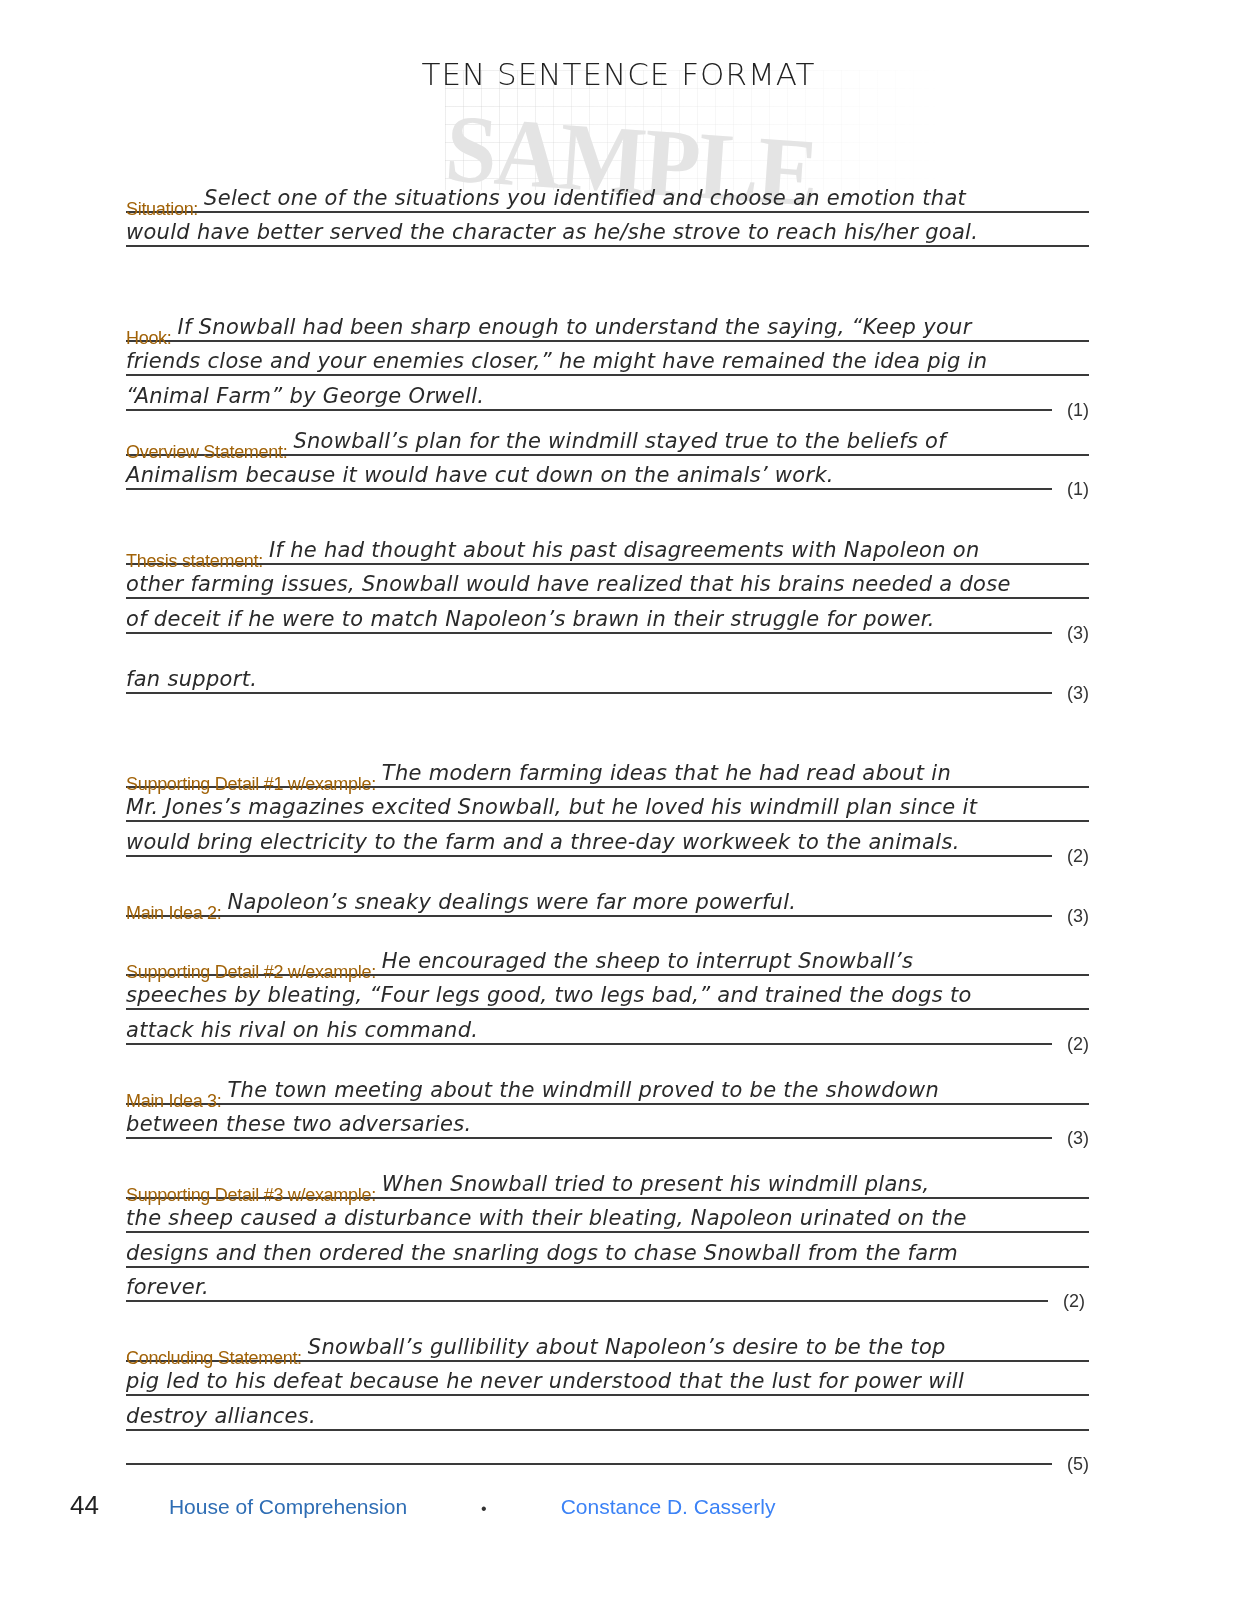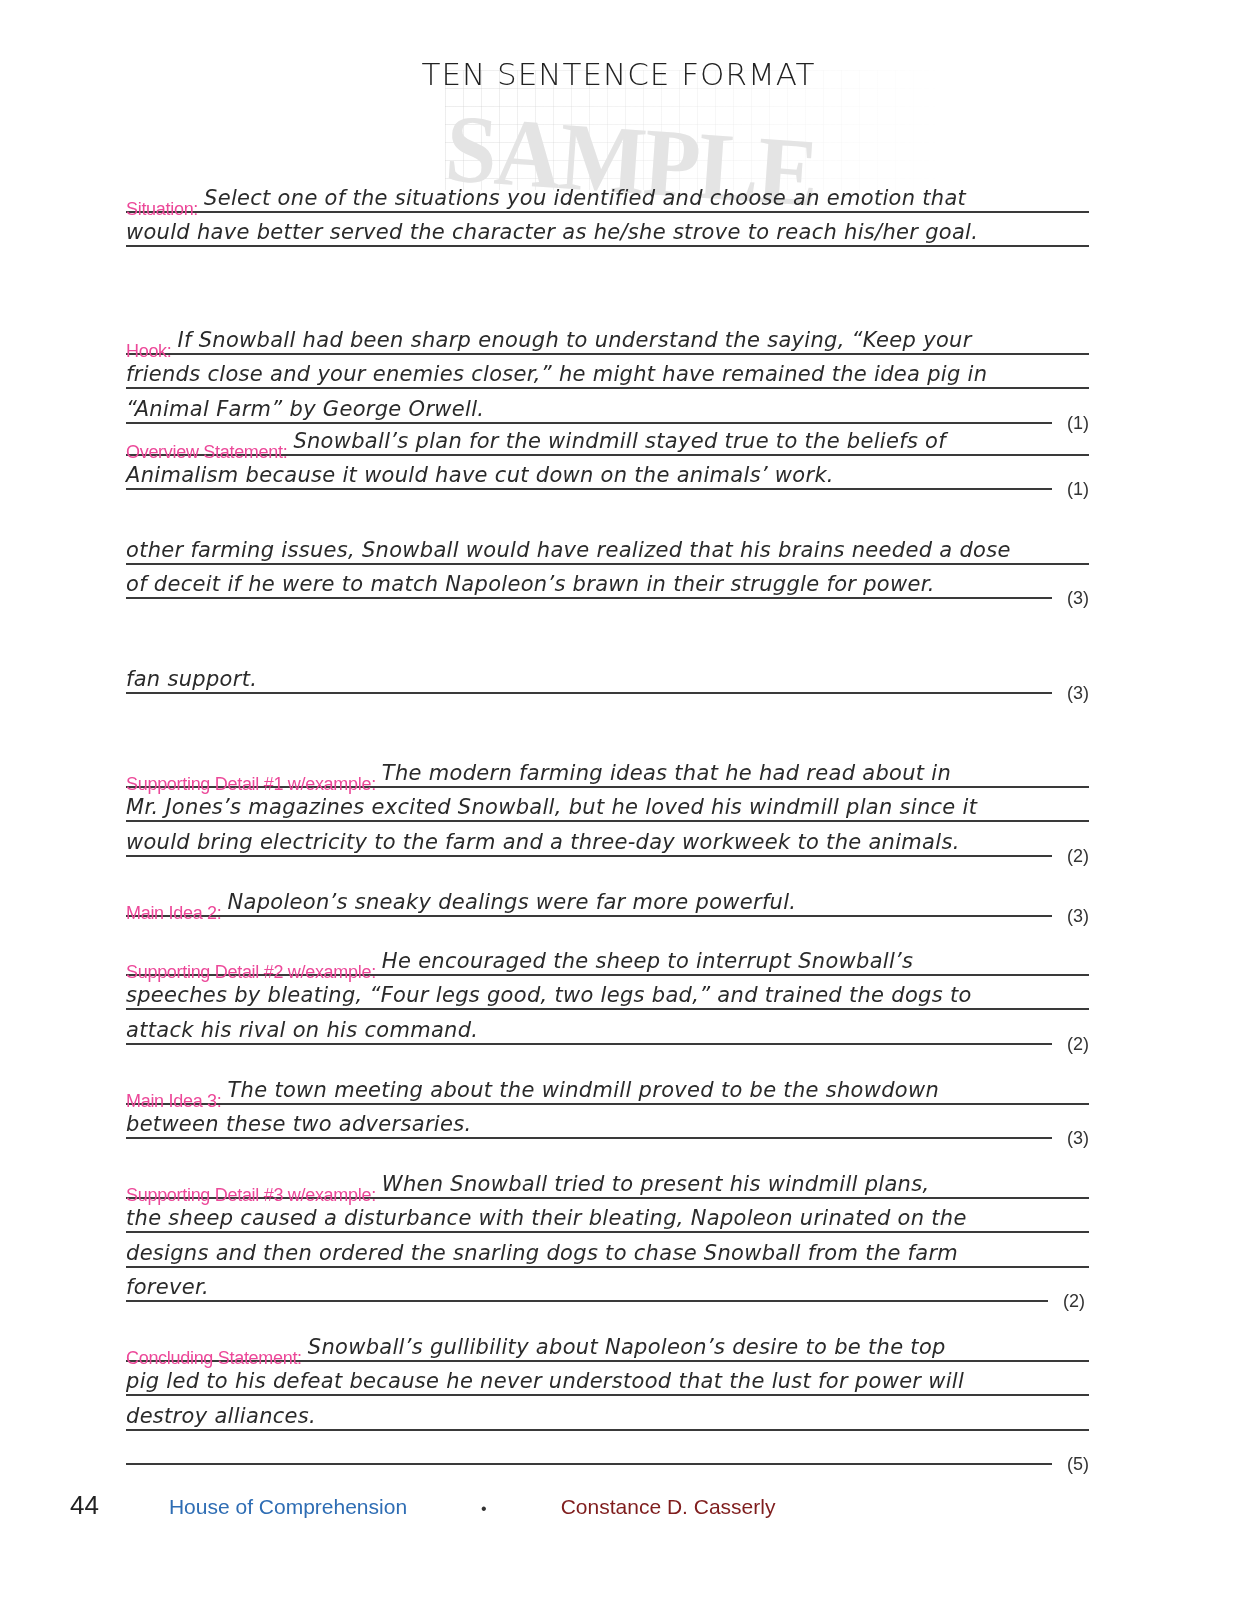--- a/index.html
+++ b/index.html
@@ -22,55 +22,55 @@
     position:absolute; top:56px; left:0; width:1237px; text-align:center;
     font-family:"DejaVu Sans", sans-serif; font-size:31px; font-weight:300; letter-spacing:1px; color:#222;
   }
   .section { position:absolute; left:126px; width:963px; }
   .line {
     position:relative; height:34.5px; border-bottom:2px solid #3a3a3a; box-sizing:border-box;
     display:flex; align-items:flex-end; white-space:nowrap;
   }
   .line.short { width:926px; }
   .label {
-    font-family:"Liberation Sans", sans-serif; font-size:18px; color:#ec4899; margin-bottom:-9px;
+    font-family:"Liberation Sans", sans-serif; font-size:18px; color:#a16207; margin-bottom:-9px;
     letter-spacing:-0.3px;
   }
   .hand {
     font-family:"DejaVu Sans", sans-serif; font-style:italic; font-size:21px; color:#2a2a2a;
     letter-spacing:0.3px; padding-bottom:1px; margin-left:6px; transform:scaleY(1.05);
   }
   .line.cont .hand { margin-left:0; }
   .points {
     position:absolute; right:0; font-family:"Liberation Sans", sans-serif; font-size:18px; color:#333;
   }
   .footer { position:absolute; top:1490px; left:70px; display:flex; align-items:baseline; font-family:"Liberation Sans", sans-serif;gap:44px; }
   .page-num { font-size:26px; color:#222; margin-right:26px; }
   .book { font-size:21px; color:#2e6db4; }
   .bullet { font-size:16px; color:#333; margin:0 30px; }
-  .author { font-size:21px; color:#7f1d1d; }
+  .author { font-size:21px; color:#3b82f6; }
 </style>
 </head>
 <body>
 
 <div class="watermark-grid"></div>
 <div class="watermark">SAMPLE</div>
 <div class="title">TEN SENTENCE FORMAT</div>
 
 <div class="section" style="top:178px;">
   <div class="line">
       <span class="label">Situation:</span>
       <span class="hand">Select one of the situations you identified and choose an emotion that</span>
     </div>
   <div class="line cont">
       <span class="hand">would  have better served the character as he/she strove to reach his/her goal.</span>
     </div>
 </div>
 
-<div class="section" style="top:320px;">
+<div class="section" style="top:307px;">
   <div class="line">
       <span class="label">Hook:</span>
       <span class="hand">If Snowball had been sharp enough to understand the saying, “Keep your</span>
     </div>
   <div class="line cont">
       <span class="hand">friends close and your enemies closer,” he might have remained the idea pig in</span>
     </div>
   <div style="position:relative;">
     <div class="line cont short">
         <span class="hand">“Animal Farm” by George Orwell.</span>
@@ -86,20 +86,24 @@
     </div>
   <div style="position:relative;">
     <div class="line cont short">
         <span class="hand">Animalism because it would have cut down on the animals’ work.</span>
       </div>
     <span class="points" style="bottom:-10px;">(1)</span>
   </div>
 </div>
 
 <div class="section" style="top:530px;">
+  <div class="line">
+      <span class="label">Thesis statement:</span>
+      <span class="hand">If he had thought about his past disagreements with Napoleon on</span>
+    </div>
   <div class="line cont">
       <span class="hand">other farming issues, Snowball would have realized that his brains needed a dose</span>
     </div>
   <div style="position:relative;">
     <div class="line cont short">
         <span class="hand">of deceit if he were to match Napoleon’s brawn in their struggle for power.</span>
       </div>
     <span class="points" style="bottom:-10px;">(3)</span>
   </div>
 </div>

